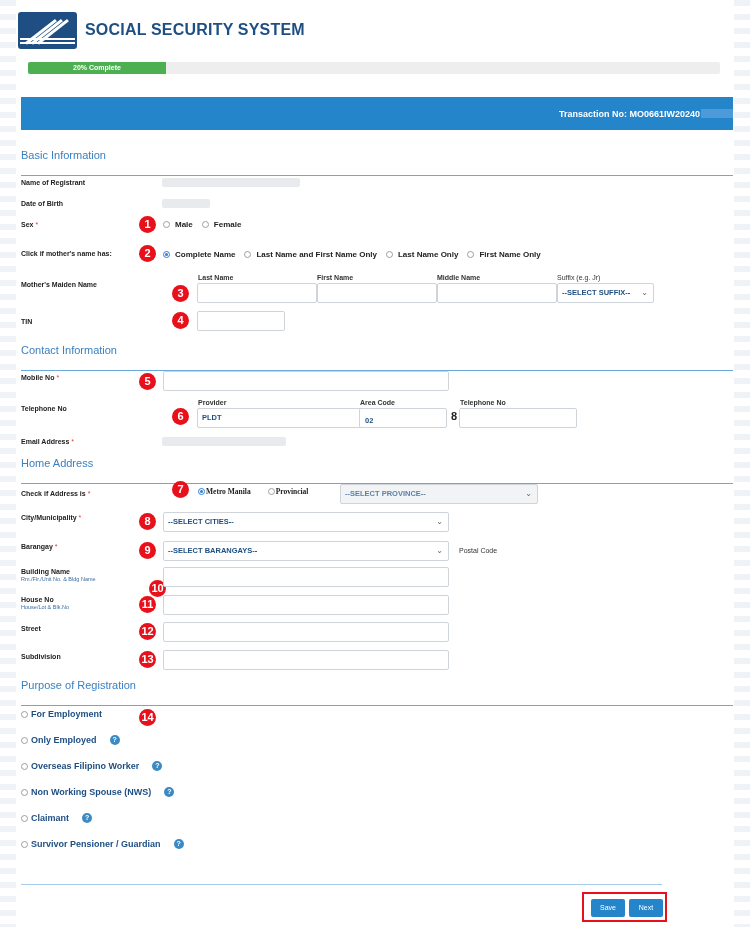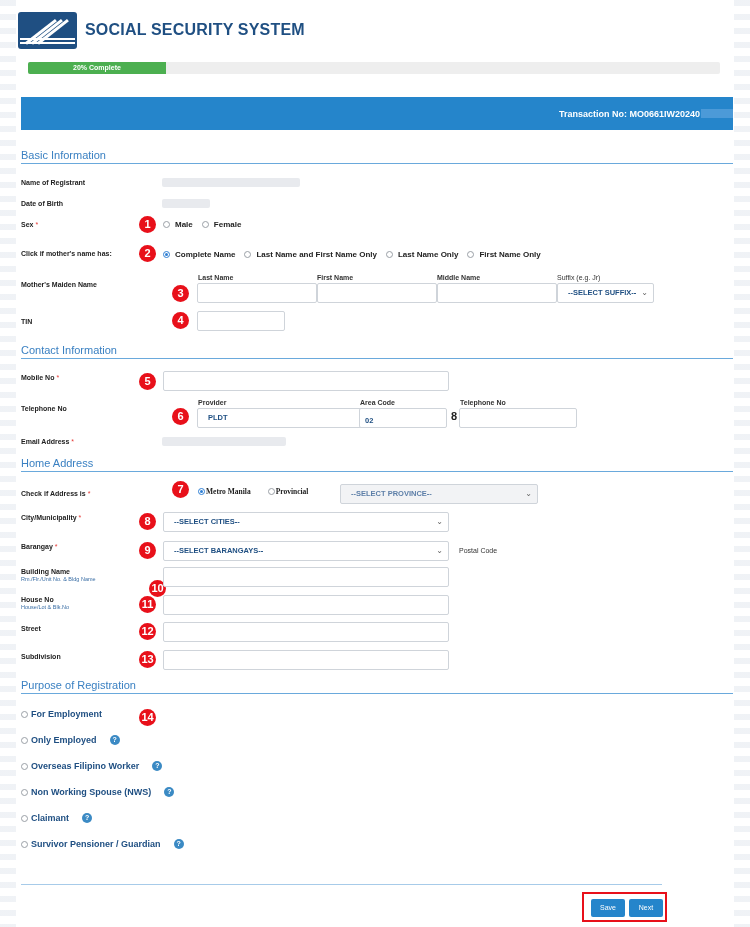--- a/index.html
+++ b/index.html
@@ -34,41 +34,41 @@
     .brand { margin-left: 8px; }
     .brand .sub { font-size: 12px; color: #1f4f82; line-height: 14px; }
     .brand .main { font-size: 16px; font-weight: bold; color: #1f4f82; line-height: 22px; letter-spacing: 0.2px; }
 
     .progress { position: absolute; left: 28px; top: 62px; width: 692px; height: 12px; background: #eeeeee; border-radius: 2px; }
     .progress .bar { height: 12px; width: 138px; background: #4caf50; border-radius: 2px 0 0 2px; color: #fff; font-size: 7px; font-weight: bold; text-align: center; line-height: 12px; }
 
     .txn { position: absolute; left: 21px; top: 97px; width: 712px; height: 33px; background: #2585cb; color: #fff; font-size: 9px; font-weight: bold; display: flex; align-items: center; justify-content: flex-end; }
     .txn .redact { display: inline-block; width: 32px; height: 9px; background: #4c9ad8; margin-left: 1px; }
 
-    .section { position: absolute; left: 21px; width: 712px; border-bottom: 1px solid #6aa9dc; font-size: 11px; color: #3a80c2; padding-bottom: 2px; }
+    .section { position: absolute; left: 21px; width: 712px; border-bottom: 1px solid #6aa9dc; font-size: 11px; color: #3a80c2; padding-bottom: 14px; }
 
     .lbl { position: absolute; left: 21px; font-size: 7px; font-weight: bold; color: #222; }
     .lbl .req { color: #e53935; font-weight: normal; }
     .lbl .hint { display: block; font-weight: normal; color: #3a6ea5; font-size: 5.5px; margin-top: 1px; }
 
     .redact-bar { position: absolute; height: 9px; background: #e8eaee; border-radius: 2px; }
 
     .badge { position: absolute; width: 17px; height: 17px; border-radius: 50%; background: #e8101a; color: #fff; font-size: 11px; font-weight: bold; text-align: center; line-height: 17px; }
 
     .radio { display: inline-block; width: 7px; height: 7px; border: 1px solid #9aa0a6; border-radius: 50%; background: #fff; vertical-align: middle; position: relative; }
     .radio.checked::after { content: ""; position: absolute; left: 1px; top: 1px; width: 3px; height: 3px; border-radius: 50%; background: #2f7fd4; }
     .radio.checked { border-color: #2f7fd4; }
 
     .opt { position: absolute; font-size: 8px; font-weight: bold; color: #222; display: flex; align-items: center; gap: 5px; white-space: nowrap; }
     .opt .r-label { margin-right: 4px; }
 
     .sublbl { position: absolute; font-size: 7px; font-weight: bold; color: #333; }
 
     .input { position: absolute; height: 20px; border: 1px solid #cfd4da; border-radius: 2px; background: #fff; }
-    .select { position: absolute; height: 20px; border: 1px solid #cfd4da; border-radius: 2px; background: #fff; font-size: 7.5px; font-weight: bold; color: #1f4f82; padding-left: 10px; line-height: 18px; }
+    .select { position: absolute; height: 20px; border: 1px solid #cfd4da; border-radius: 2px; background: #fff; font-size: 7.5px; font-weight: bold; color: #1f4f82; padding-left: 4px; line-height: 18px; }
     .select .chev { position: absolute; right: 5px; top: 0; font-size: 8px; color: #666; font-weight: normal; }
     .select.disabled { background: #f2f3f5; color: #5d7fa8; }
     .input .val { font-size: 7.5px; color: #1f4f82; padding-left: 5px; line-height: 18px; font-weight: bold; }
 
     .purpose { position: absolute; left: 21px; font-size: 9px; font-weight: bold; color: #1f4f82; display: flex; align-items: center; gap: 3px; white-space: nowrap; }
     .help { display: inline-block; width: 10px; height: 10px; border-radius: 50%; background: #3b8ac4; color: #fff; font-size: 7px; text-align: center; line-height: 10px; margin-left: 10px; }
 
     .footer-line { position: absolute; left: 21px; top: 884px; width: 641px; border-top: 1px solid #a7cbe9; }
     .btn-group { position: absolute; left: 582px; top: 892px; width: 85px; height: 30px; border: 2px solid #e8101a; }
     .btn { position: absolute; top: 5px; height: 18px; background: #2585cb; color: #fff; font-size: 7px; border-radius: 2px; text-align: center; line-height: 18px; }

